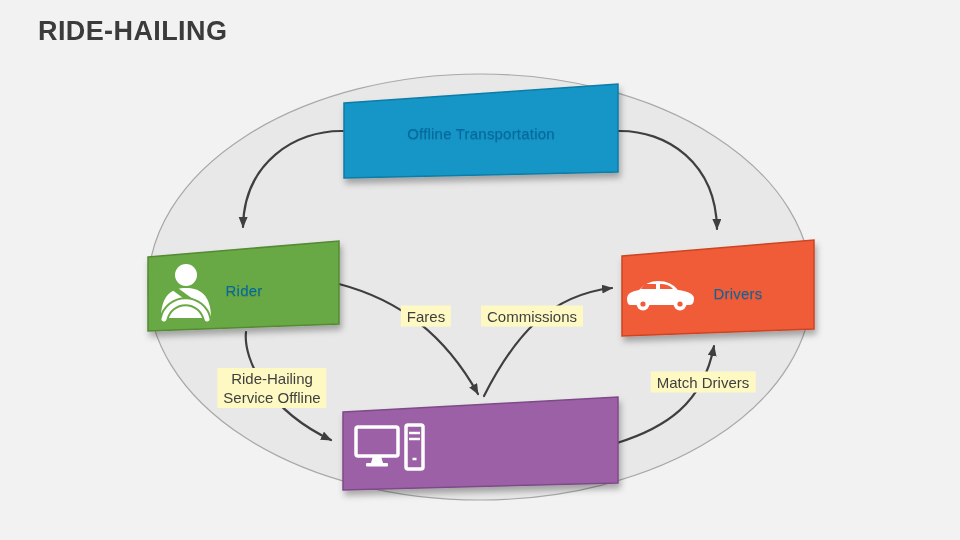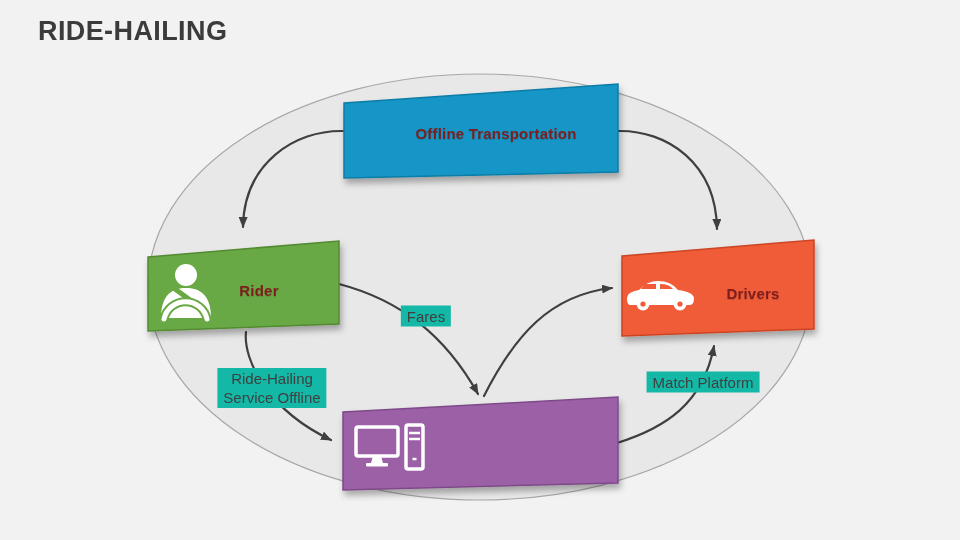--- a/index.html
+++ b/index.html
@@ -11,32 +11,31 @@
   }
   .stage{position:absolute;inset:0;width:960px;height:473px;}
   .title{
     position:absolute;left:38px;top:16px;margin:0;
     font-size:27px;font-weight:800;letter-spacing:.4px;
     color:#3B3B3B;
   }
   svg.diagram{position:absolute;left:0;top:0;}
   .node-label{
     position:absolute;display:flex;align-items:center;justify-content:center;
-    color:#7f1d1d;font-size:15px;font-weight:700;letter-spacing:.2px;
+    color:#0369a1;font-size:15px;font-weight:400;letter-spacing:.2px;
     text-shadow:0 1px 1px rgba(0,0,0,.15);
     pointer-events:none;
-    margin-left:15px;
   }
   .node-label.offline{left:344px;top:93px;width:274px;height:80px;}
   .node-label.rider{left:212px;top:277px;width:64px;height:26px;text-align:right;}
   .node-label.driver{left:706px;top:280px;width:64px;height:26px;}
   .node-label.platform{left:436px;top:434px;width:156px;height:26px;}
   .edge-label{
     position:absolute;transform:translate(-50%,-50%);
-    background:#14b8a6;color:#3F3F3F;
+    background:#fef9c3;color:#3F3F3F;
     font-size:15px;line-height:19px;white-space:nowrap;
     padding:1px 6px;text-align:center;
   }
   .edge-label.fares{left:426px;top:316px;}
   .edge-label.commissions{left:532px;top:316px;}
   .edge-label.service-request{left:272px;top:388px;}
   .edge-label.match-drivers{left:703px;top:382px;}
 </style>
 </head>
 <body>
@@ -106,19 +105,20 @@
         <path d="M 21.5 12 H 25.5" stroke="#FFFFFF" stroke-width="2.5"></path>
       </g>
     </g>
   </svg>
 
   <div class="node-label offline">Offline Transportation</div>
   <div class="node-label rider">Rider</div>
   <div class="node-label driver">Drivers</div>
 
   <div class="edge-label fares">Fares</div>
+  <div class="edge-label commissions">Commissions</div>
   <div class="edge-label service-request">
     <span>Ride-Hailing</span><br>
     <span>Service Offline</span>
   </div>
-  <div class="edge-label match-drivers">Match Platform</div>
+  <div class="edge-label match-drivers">Match Drivers</div>
 
 </div>
 
 </body></html>

